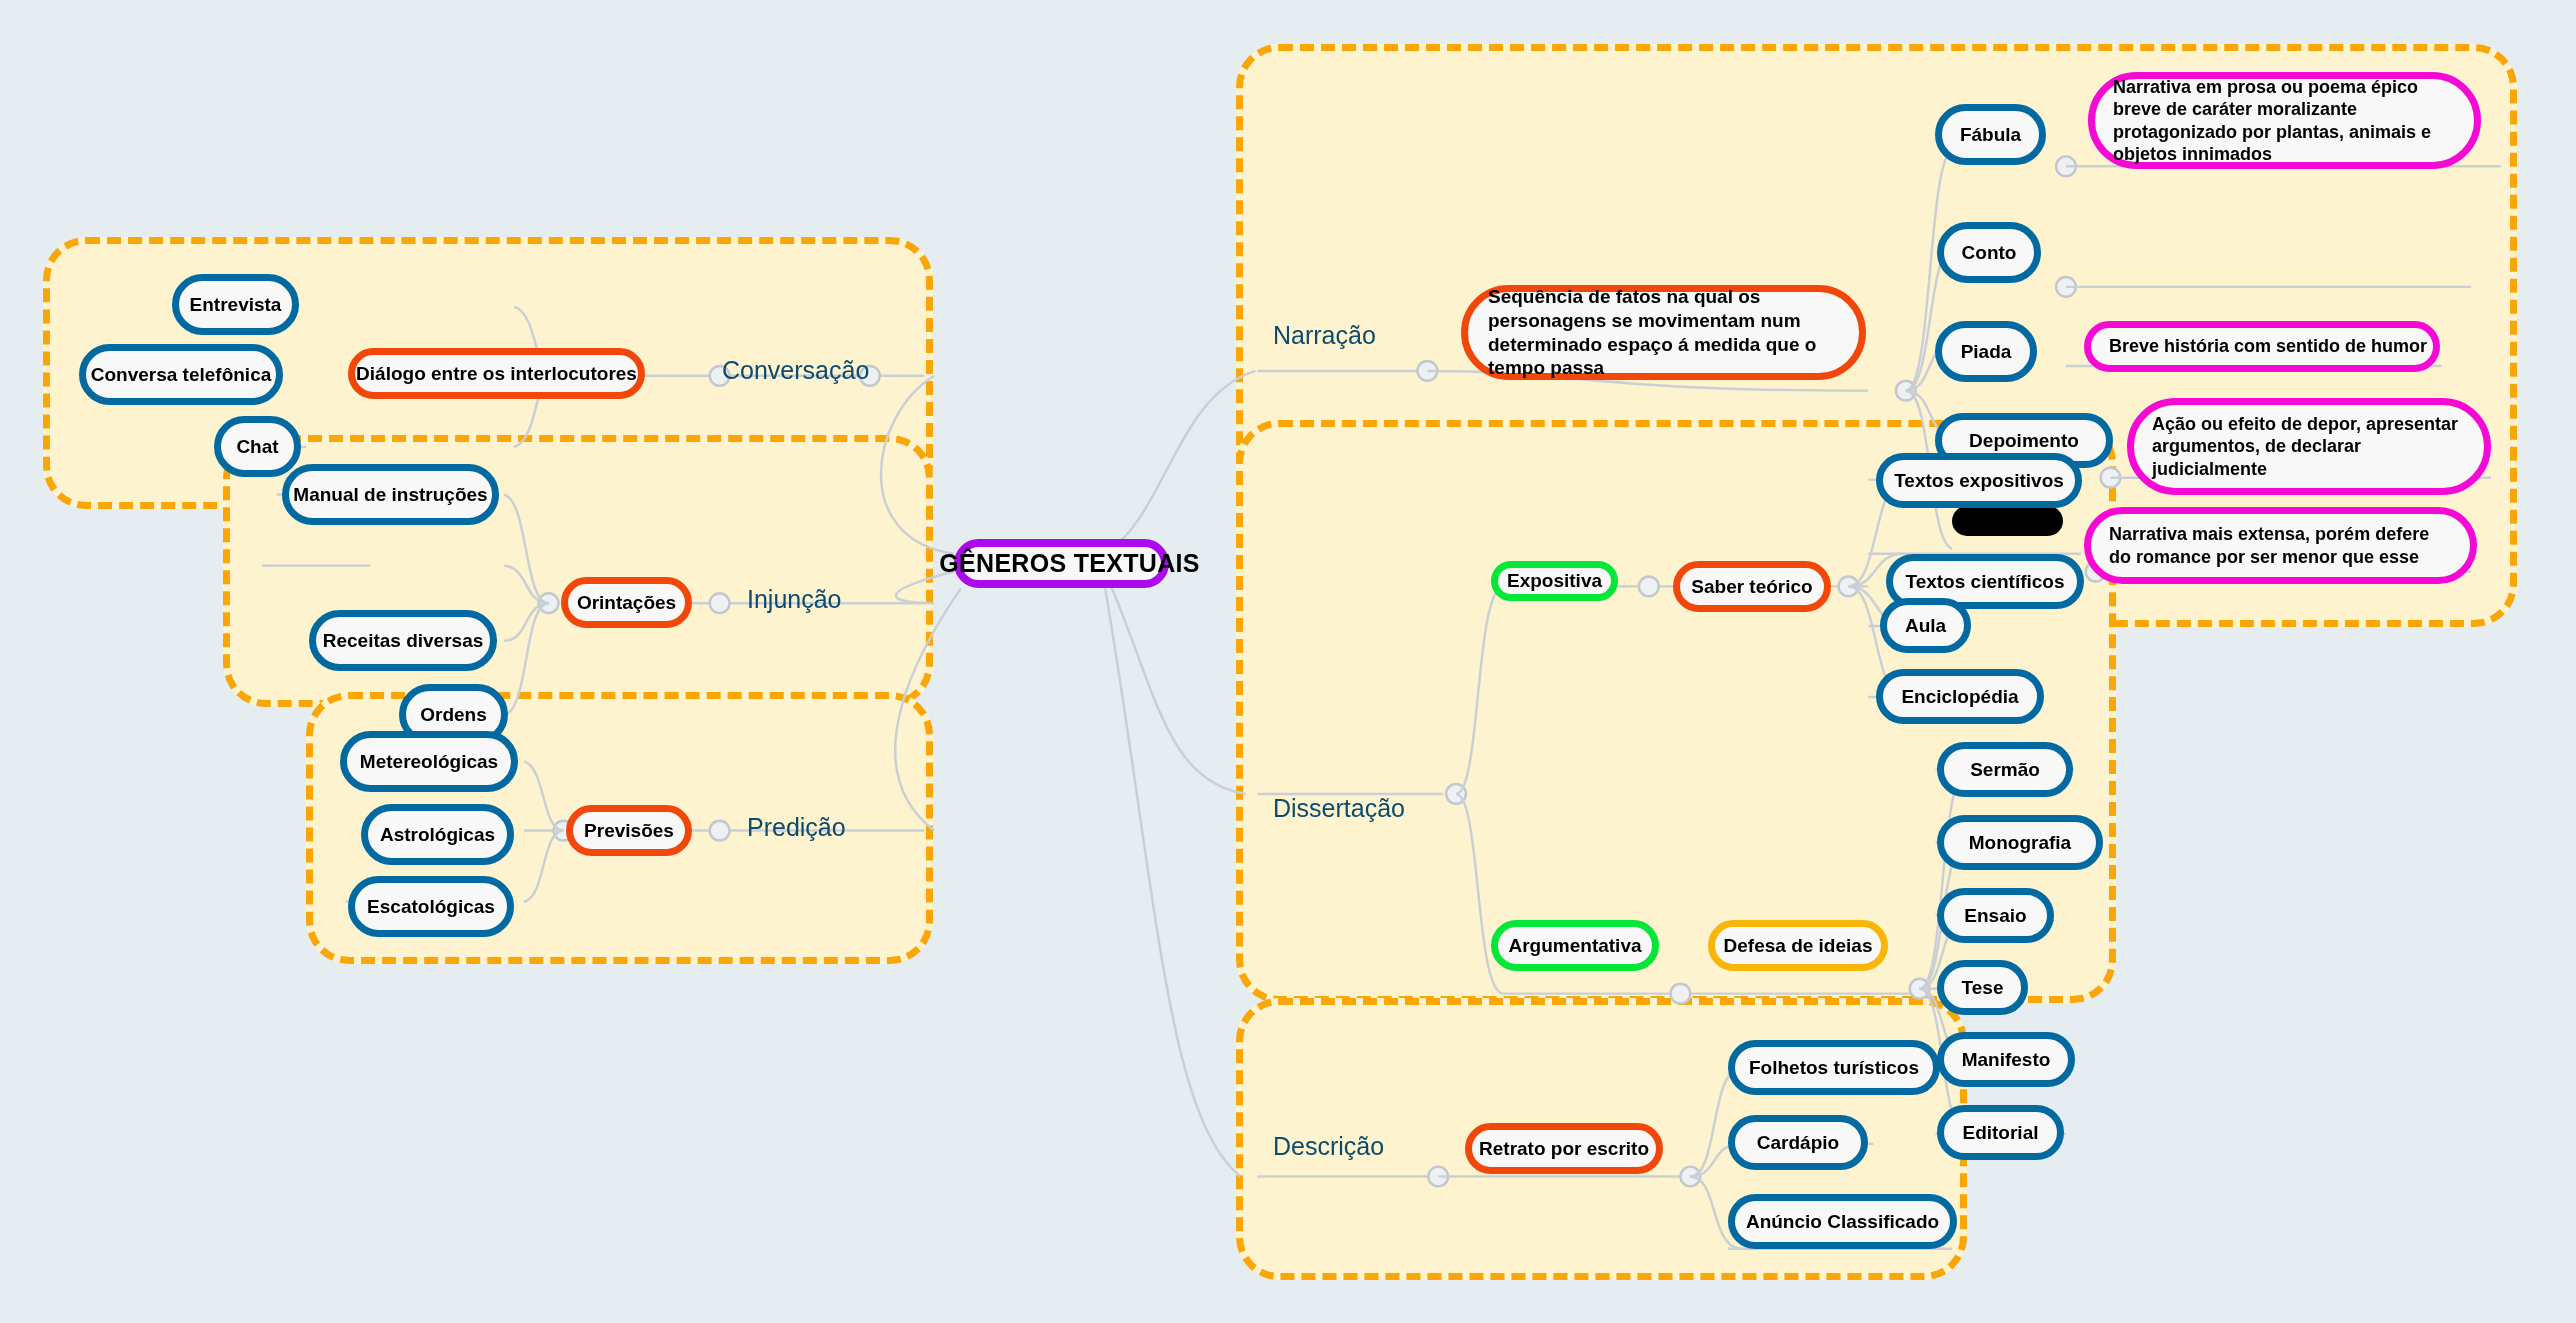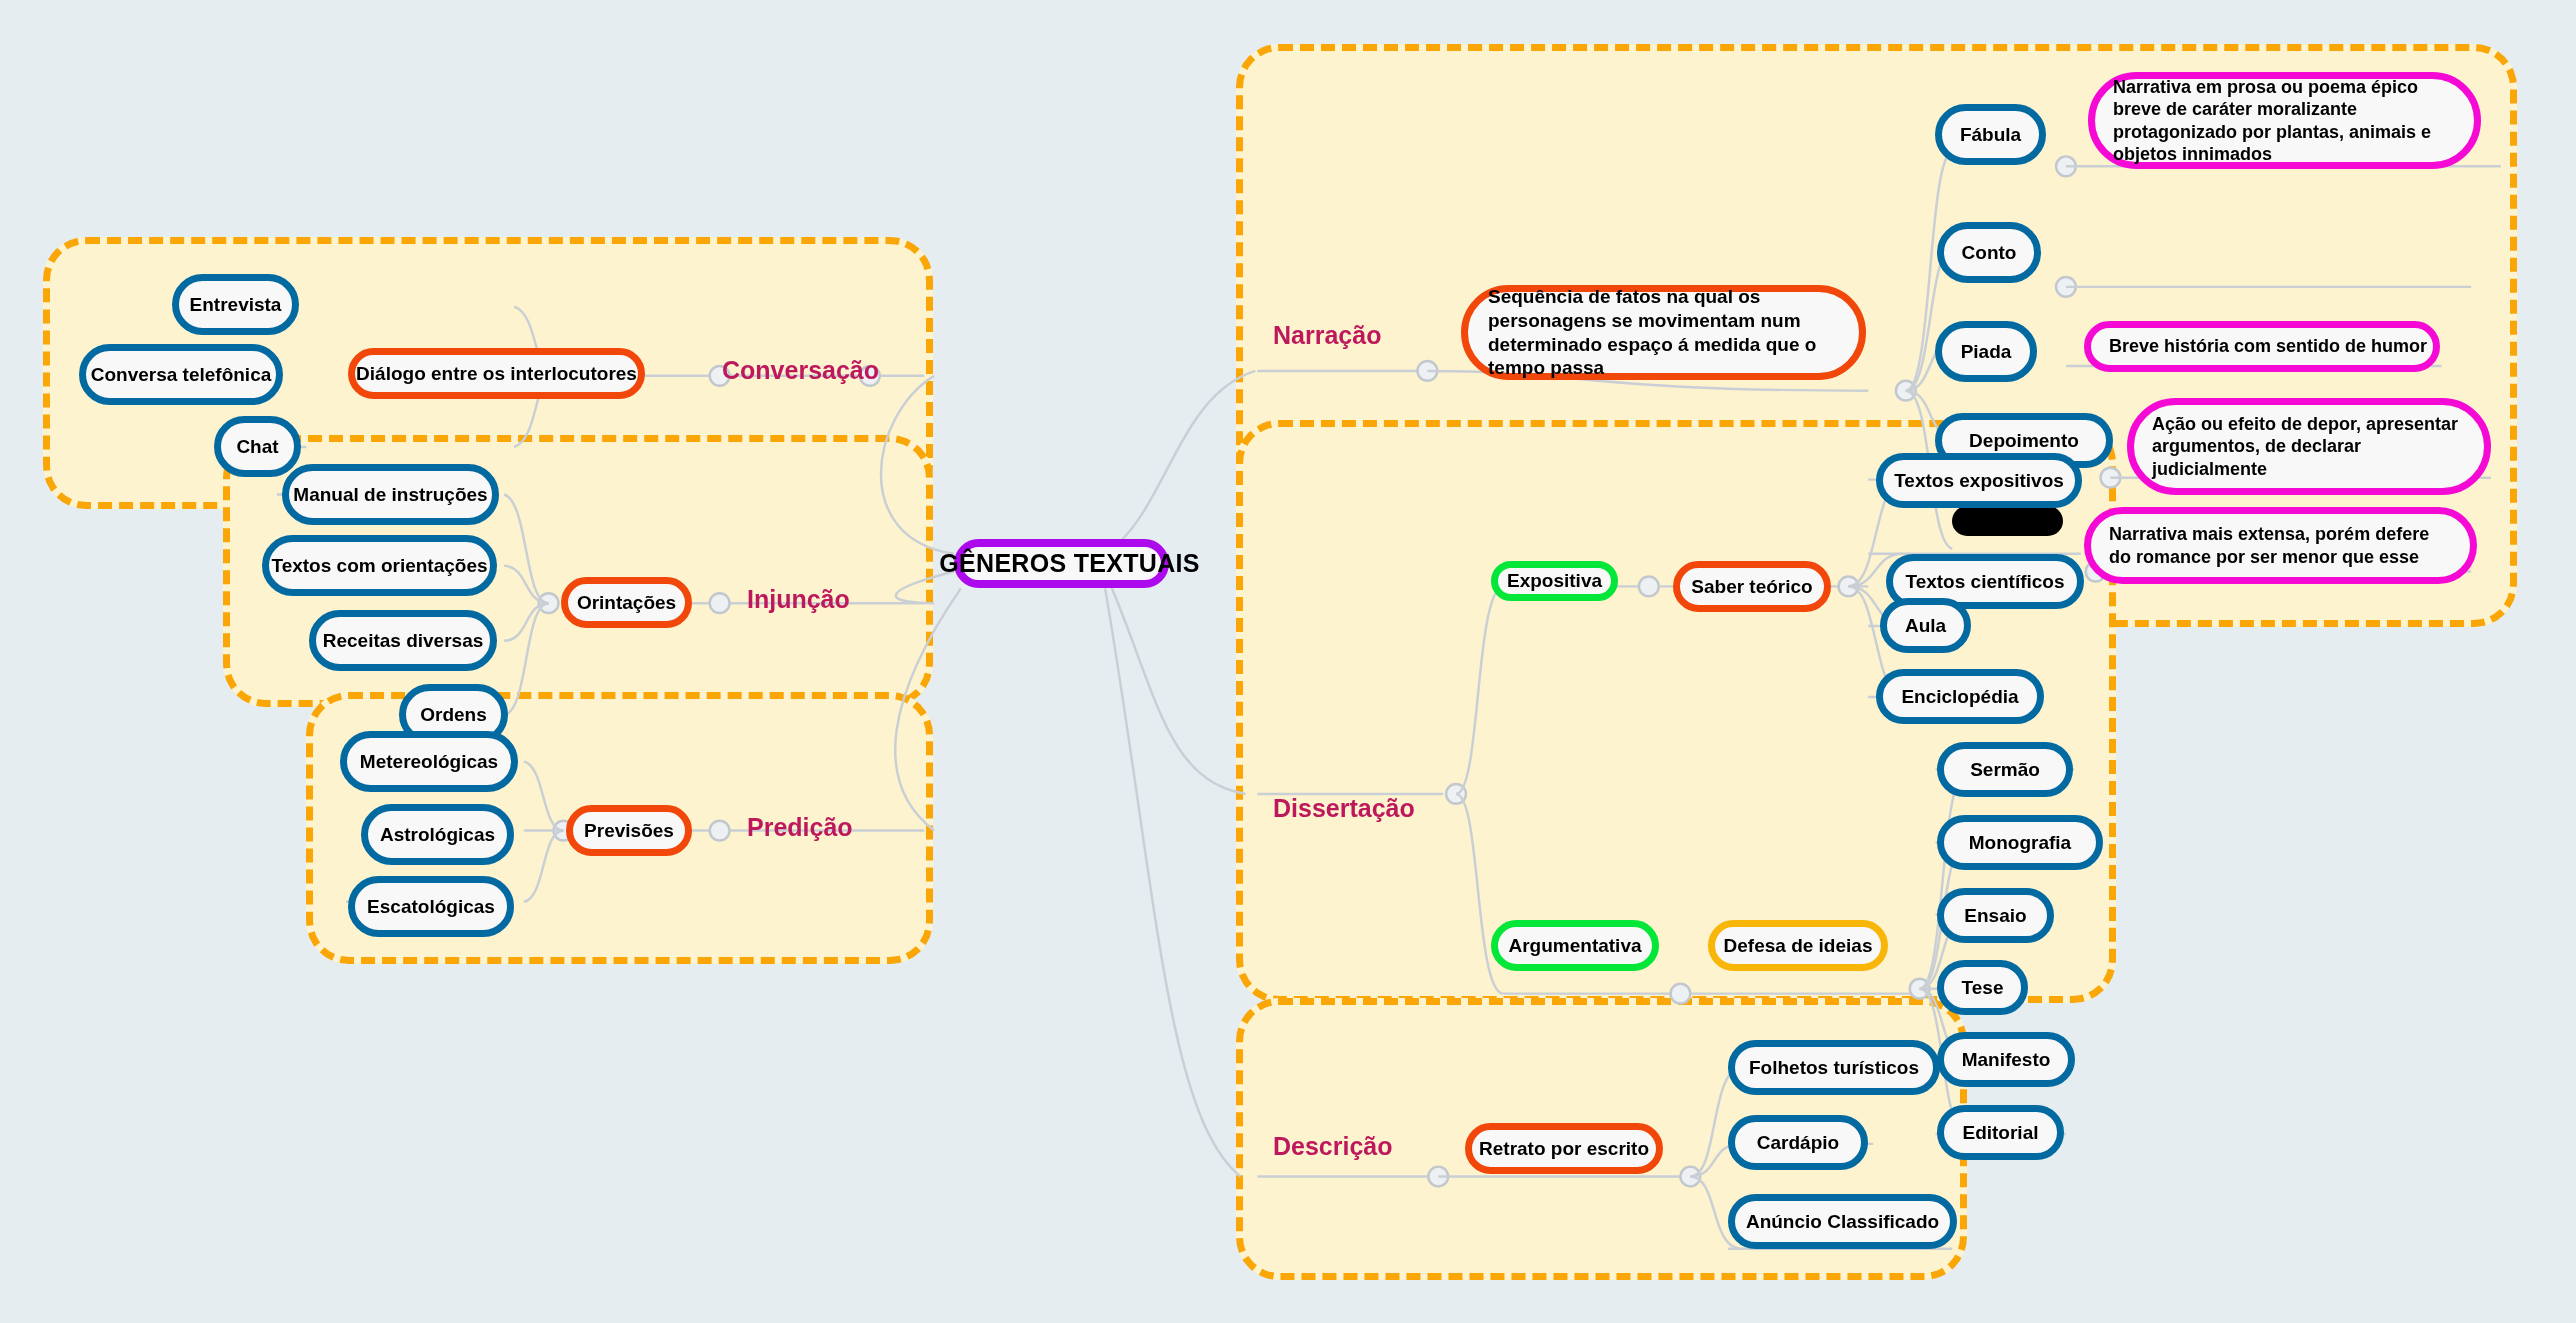--- a/index.html
+++ b/index.html
@@ -47,22 +47,22 @@
   .nb-orange{border:7px solid #f1470a;}
   .nb-magenta{border:7px solid #f50ad5;}
   .nb-green {border:7px solid #04e638;}
   .nb-amber {border:7px solid #f7b608;}
   .nb-purple{border:8px solid #ac09ec;}
   .nb-black {border:7px solid #000;background:#000;}
 
   
   .branch-label{
     position:absolute;
-    font-weight:700;
-    color:#be185d;
+    font-weight:400;
+    color:#0c4a6e;
     white-space:nowrap;
     text-align:right;
   }
   .center-node{
     font-size:25px;
     letter-spacing:0.3px;
   }
 </style>
 </head>
 <body>
@@ -209,21 +209,20 @@
   <div class="node nb-blue" style="left:79px;top:344px;width:204px;height:61px;font-size:19px;">Conversa telefônica</div>
 
   <div class="node nb-blue" style="left:214px;top:416px;width:87px;height:61px;font-size:19px;">Chat</div>
 
   <div class="branch-label" style="left:747px;top:585px;font-size:25px;">Injunção</div>
 
   <div class="node nb-orange" style="left:561px;top:577px;width:131px;height:51px;font-size:19px;">Orintações</div>
 
   <div class="node nb-blue" style="left:282px;top:464px;width:217px;height:61px;font-size:19px;">Manual de instruções</div>
 
-  <div class="node nb-blue" style="left:262px;top:535px;width:235px;height:61px;font-size:19px;">Textos com orientações</div>
 
   <div class="node nb-blue" style="left:309px;top:610px;width:188px;height:61px;font-size:19px;">Receitas diversas</div>
 
   <div class="node nb-blue" style="left:399px;top:684px;width:109px;height:61px;font-size:19px;">Ordens</div>
 
   <div class="branch-label" style="left:747px;top:813px;font-size:25px;">Predição</div>
 
   <div class="node nb-orange" style="left:566px;top:805px;width:126px;height:51px;font-size:19px;">Previsões</div>
 
   <div class="node nb-blue" style="left:340px;top:731px;width:178px;height:61px;font-size:19px;">Metereológicas</div>

